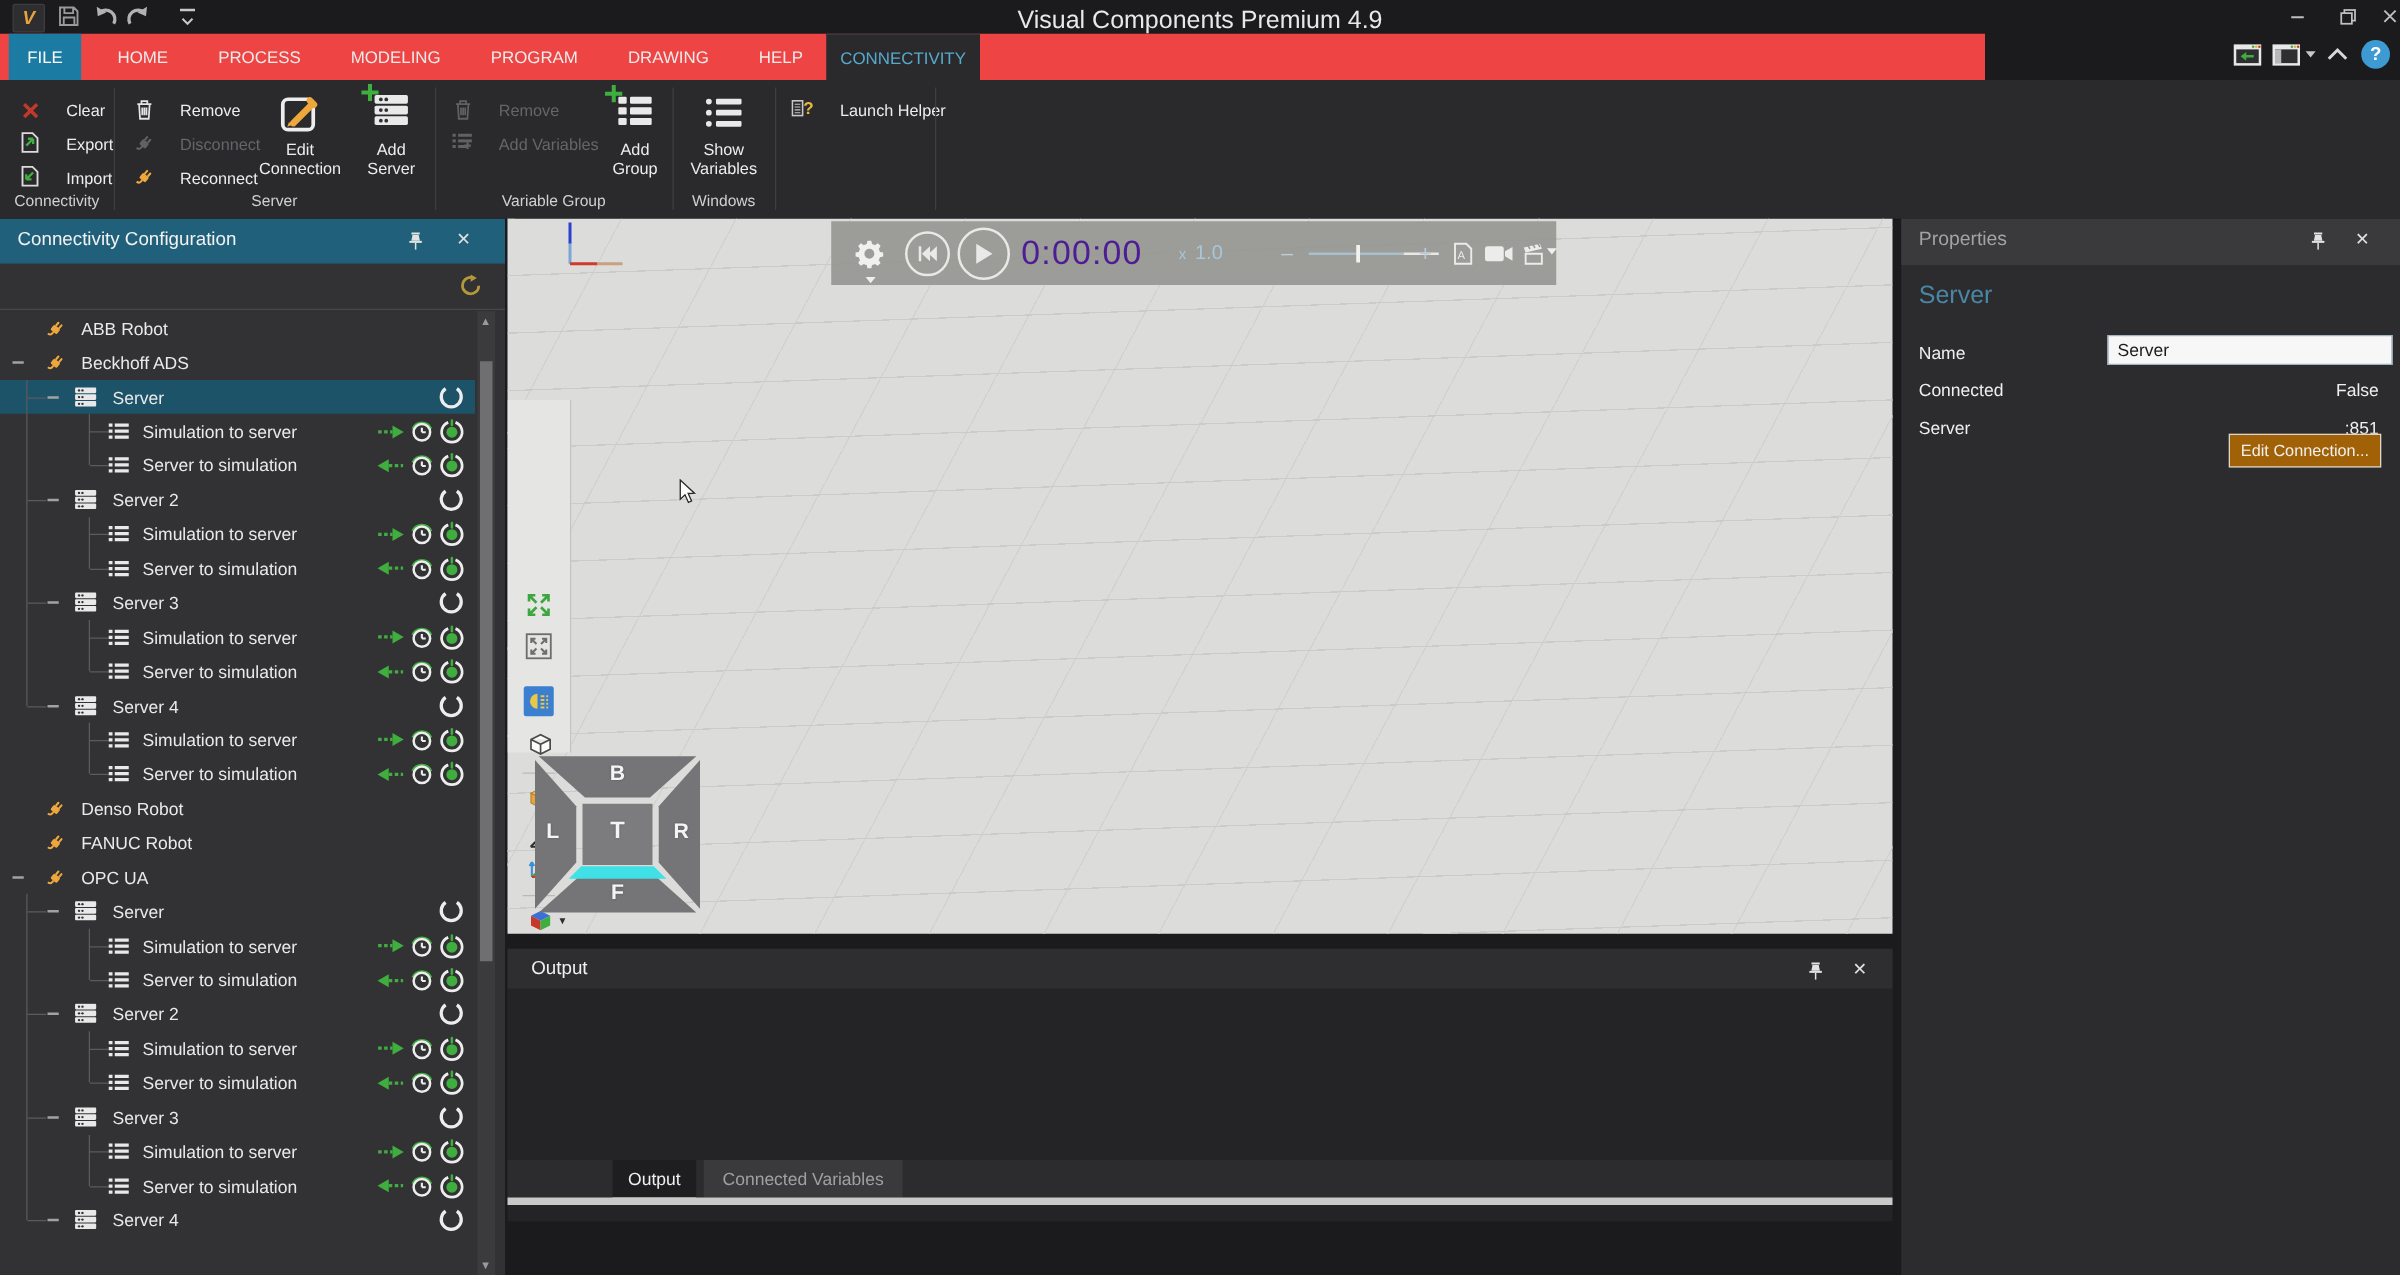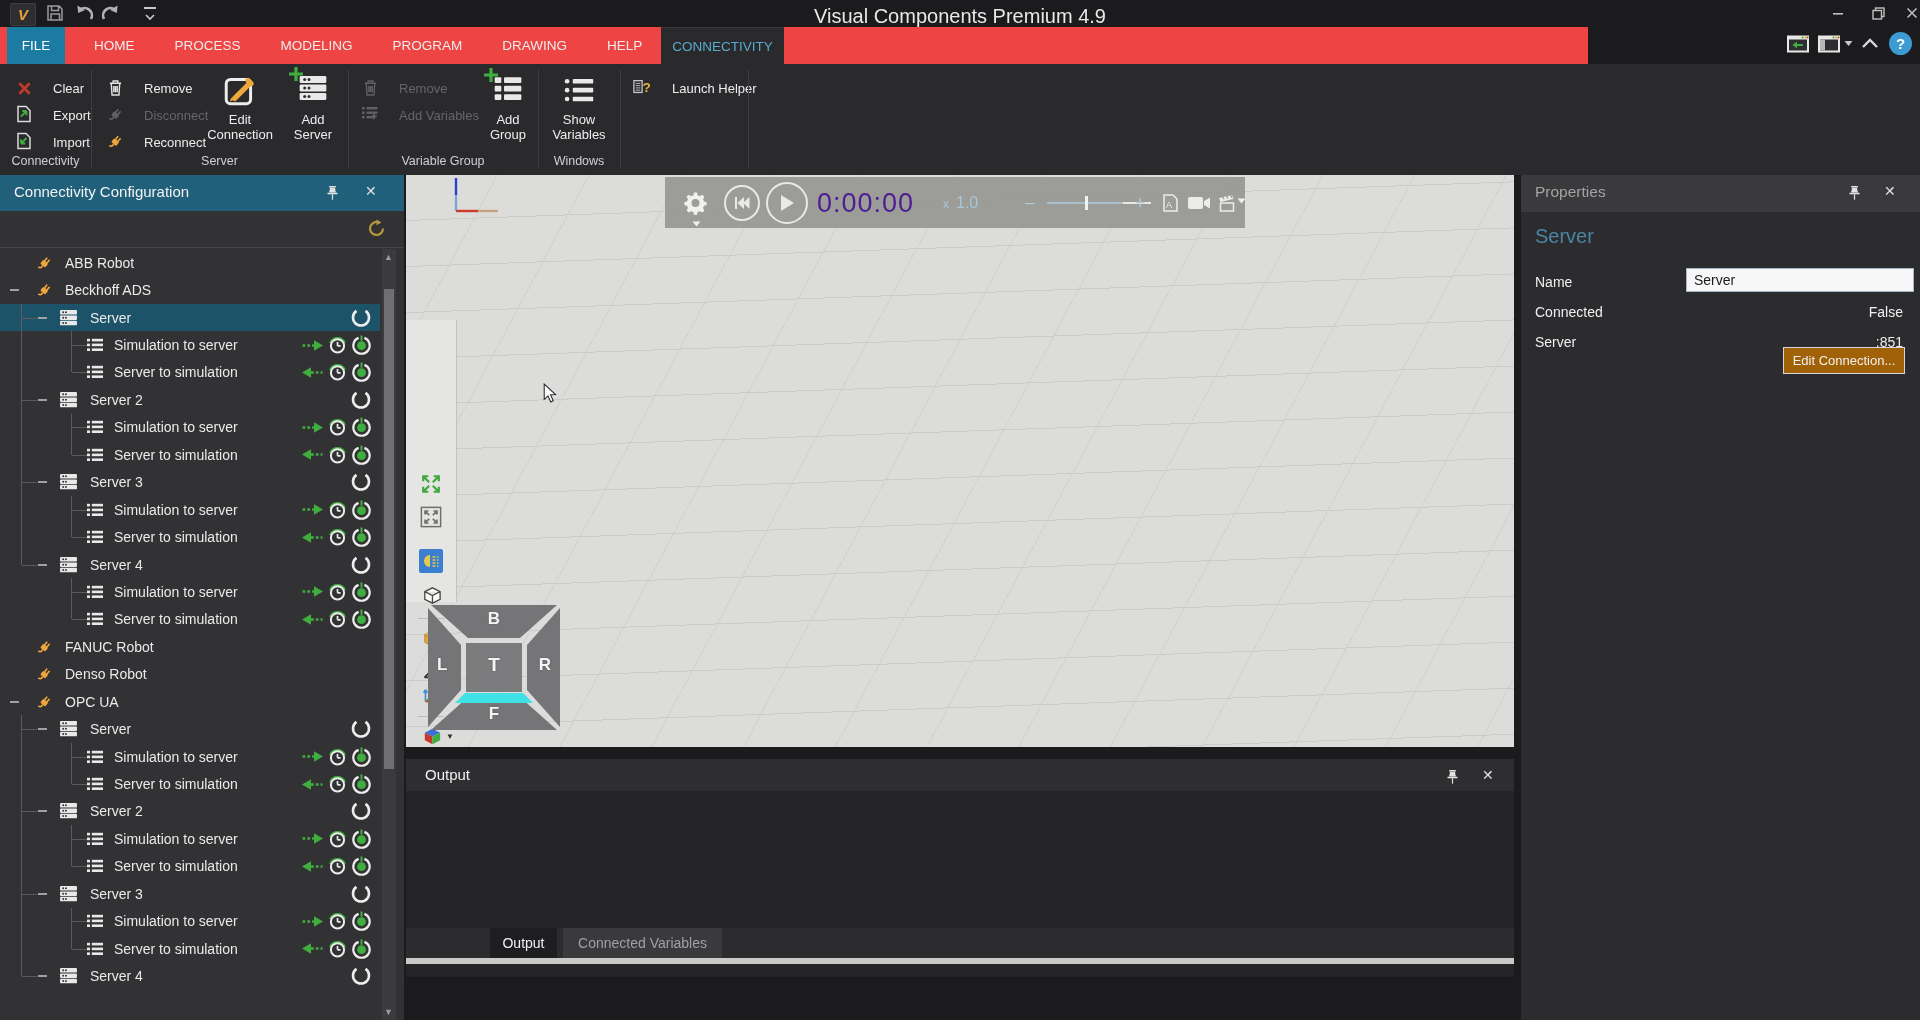--- a/index.html
+++ b/index.html
@@ -875,34 +875,34 @@
           <span class="icon ticon">
             <svg width="17" height="17" viewBox="0 0 17 17">
               <g transform="rotate(40 8.5 8.5)" fill="#eda73c">
                 <rect x="5.5" y="6.5" width="6.4" height="5.2" rx="1.2"></rect>
                 <rect x="6.3" y="2.6" width="1.7" height="4.2" rx="0.8"></rect>
                 <rect x="9.5" y="2.6" width="1.7" height="4.2" rx="0.8"></rect>
                 <path d="M8 11.5 h1.6 v1.8 c0 1.9 -1.2 2.9 -3.4 2.9 v-1.6 c1.2 0 1.8 -0.5 1.8 -1.5 z"></path>
               </g>
             </svg>
           </span>
-          <span class="tlabel">FANUC Robot</span>
+          <span class="tlabel">Denso Robot</span>
         </div>
         <div class="trow lvl0">
           <span class="icon ticon">
             <svg width="17" height="17" viewBox="0 0 17 17">
               <g transform="rotate(40 8.5 8.5)" fill="#eda73c">
                 <rect x="5.5" y="6.5" width="6.4" height="5.2" rx="1.2"></rect>
                 <rect x="6.3" y="2.6" width="1.7" height="4.2" rx="0.8"></rect>
                 <rect x="9.5" y="2.6" width="1.7" height="4.2" rx="0.8"></rect>
                 <path d="M8 11.5 h1.6 v1.8 c0 1.9 -1.2 2.9 -3.4 2.9 v-1.6 c1.2 0 1.8 -0.5 1.8 -1.5 z"></path>
               </g>
             </svg>
           </span>
-          <span class="tlabel">Denso Robot</span>
+          <span class="tlabel">FANUC Robot</span>
         </div>
         <div class="trow lvl0">
           <span class="exp"></span>
           <span class="icon ticon">
             <svg width="17" height="17" viewBox="0 0 17 17">
               <g transform="rotate(40 8.5 8.5)" fill="#eda73c">
                 <rect x="5.5" y="6.5" width="6.4" height="5.2" rx="1.2"></rect>
                 <rect x="6.3" y="2.6" width="1.7" height="4.2" rx="0.8"></rect>
                 <rect x="9.5" y="2.6" width="1.7" height="4.2" rx="0.8"></rect>
                 <path d="M8 11.5 h1.6 v1.8 c0 1.9 -1.2 2.9 -3.4 2.9 v-1.6 c1.2 0 1.8 -0.5 1.8 -1.5 z"></path>

